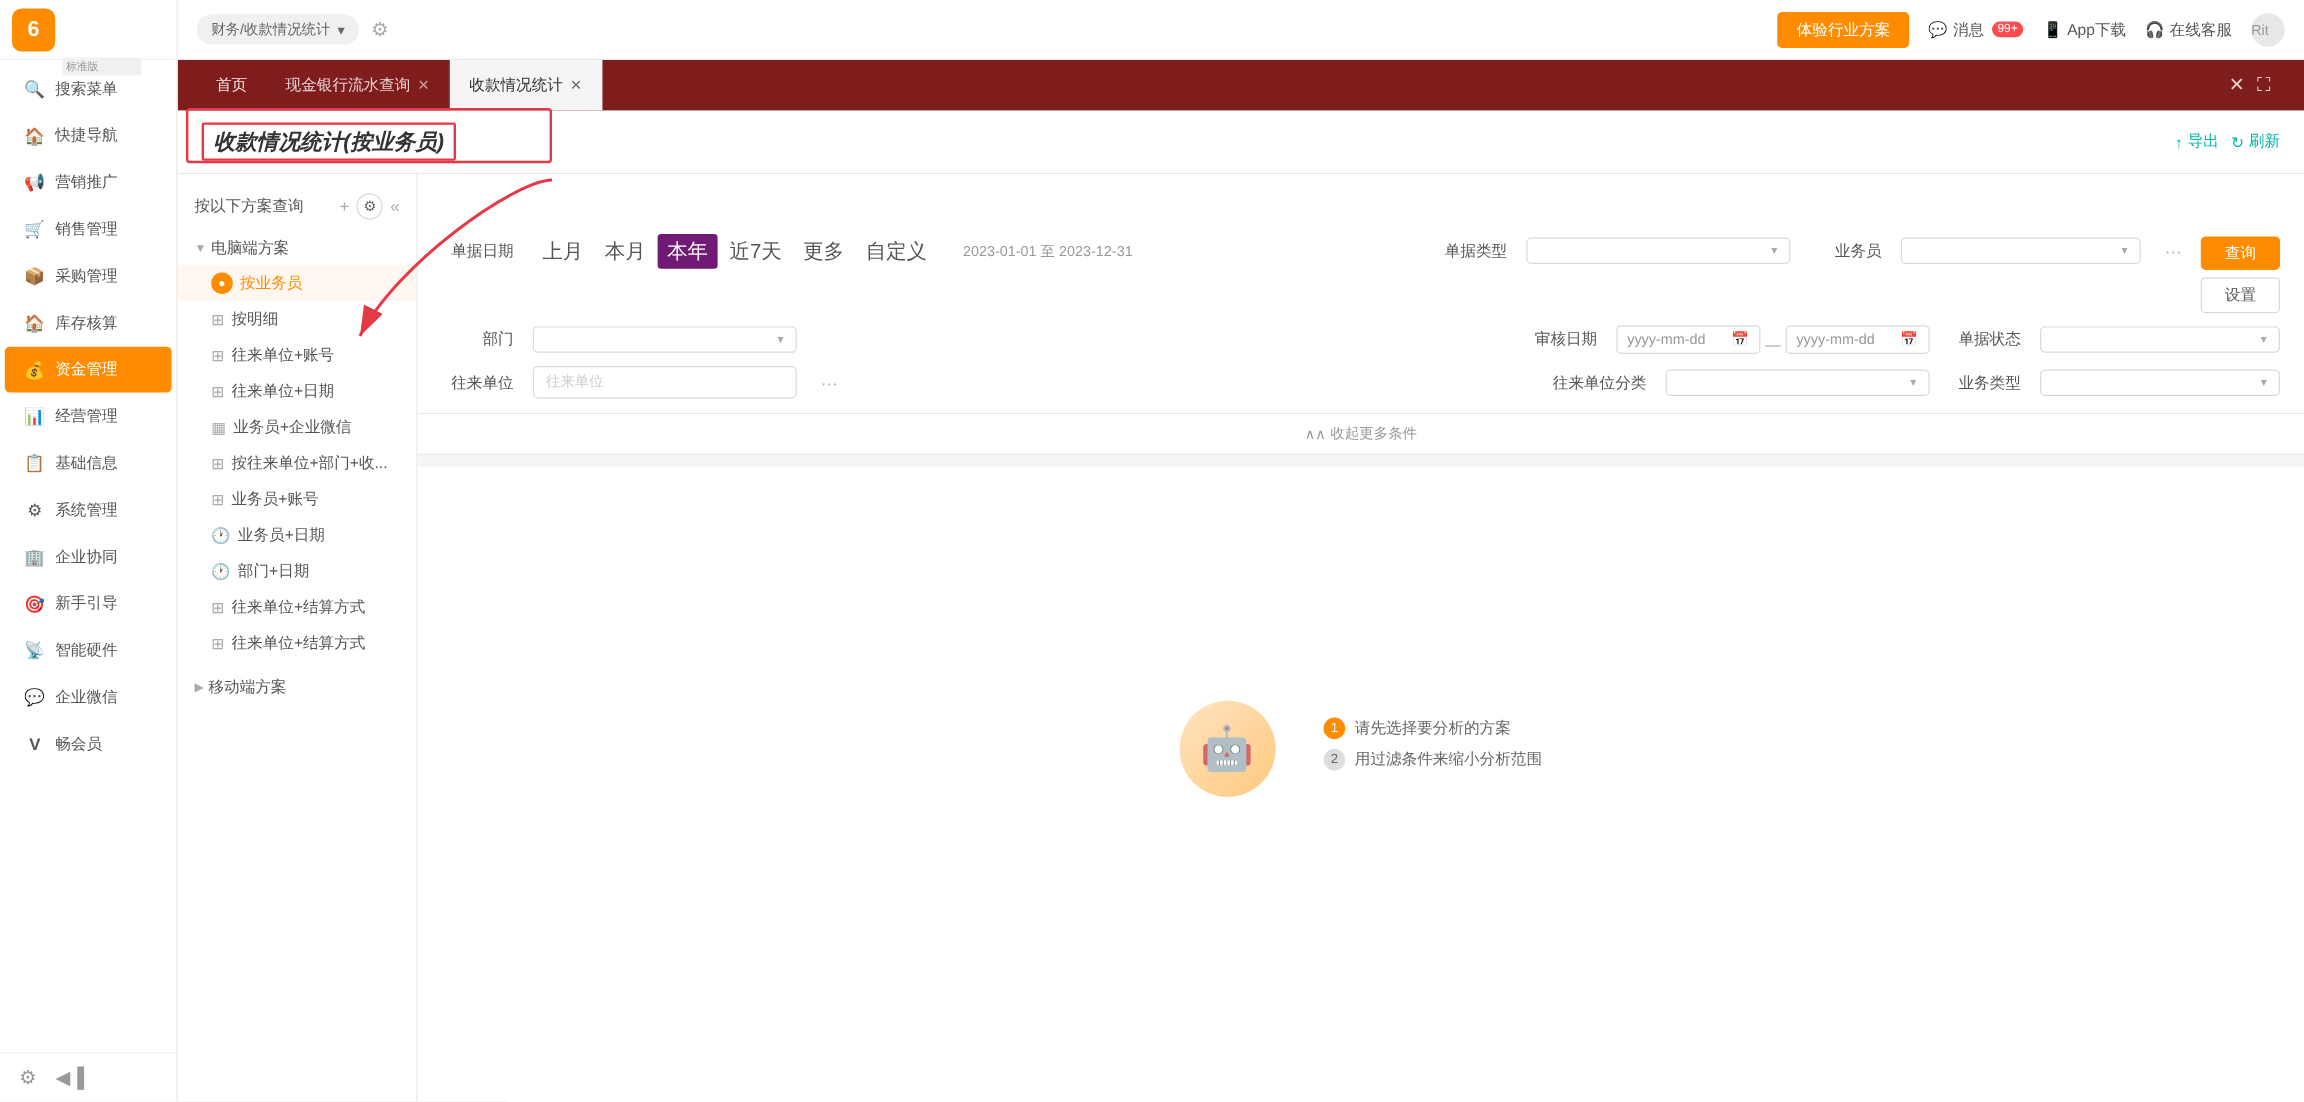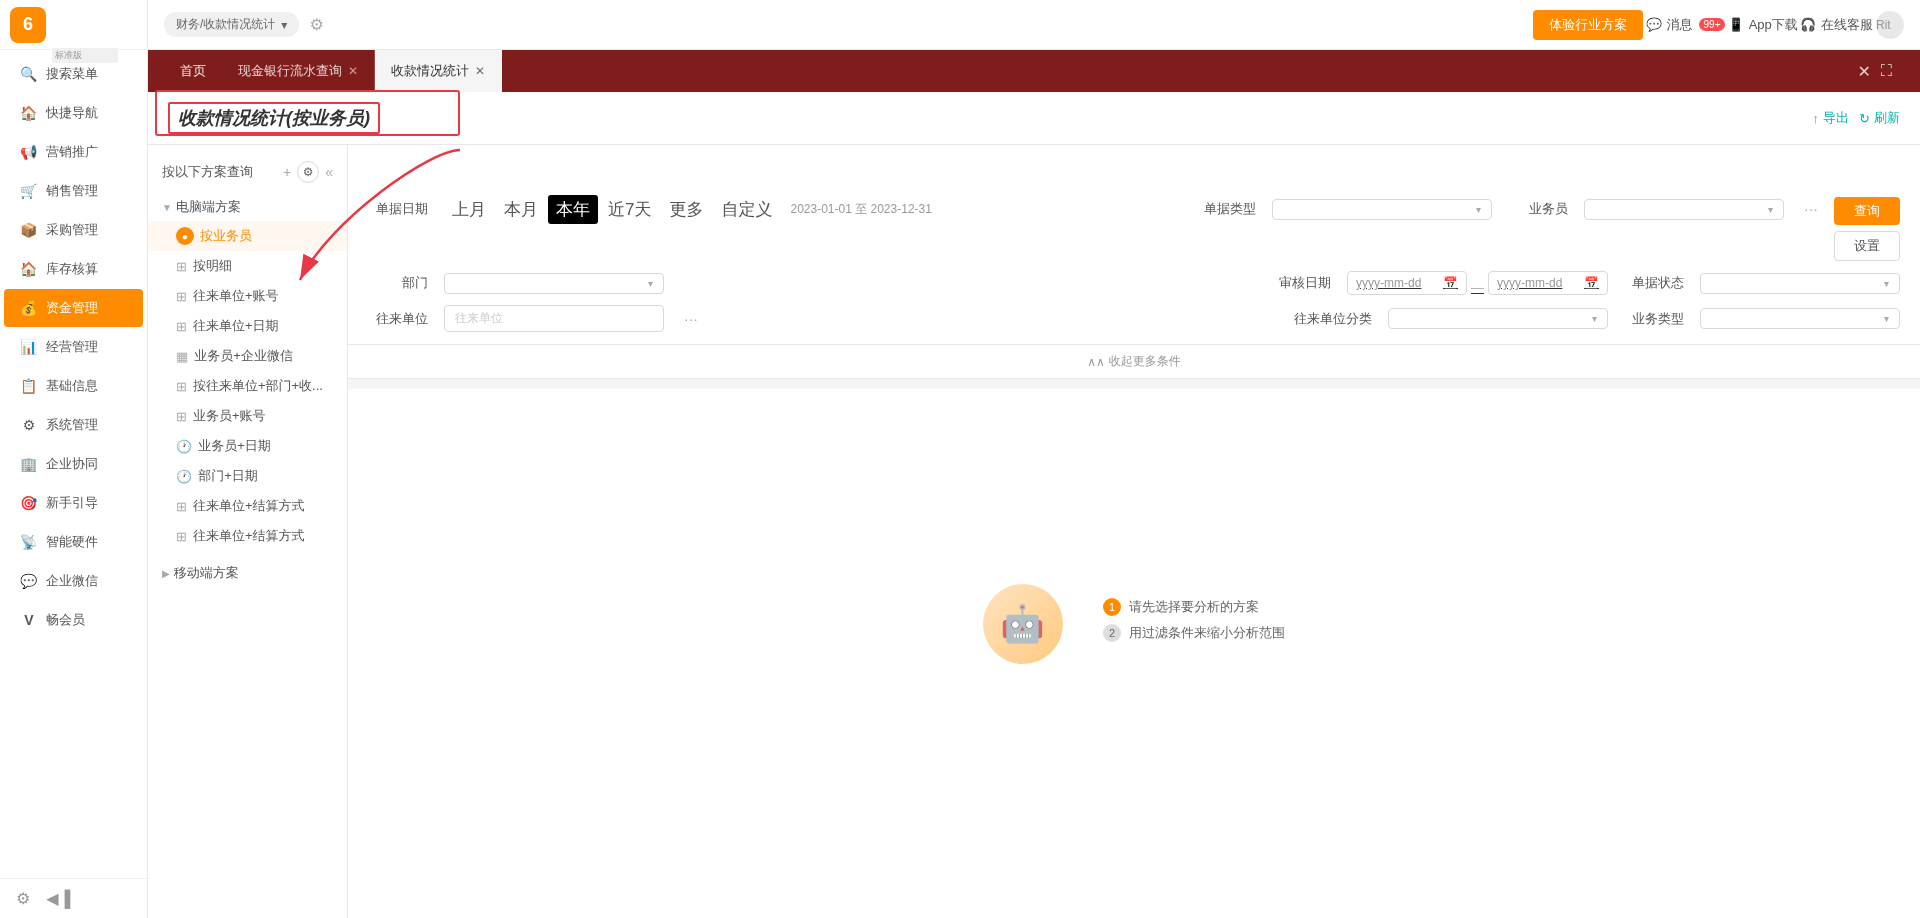--- a/index.html
+++ b/index.html
@@ -45,21 +45,21 @@
     .top-header {
       height: 50px; background: #fff; border-bottom: 1px solid #e8e8e8;
       display: flex; align-items: center; justify-content: space-between;
       padding: 0 16px;
     }
     .top-left { display: flex; align-items: center; gap: 10px; }
     .breadcrumb-area {
       background: #f0f0f0; border-radius: 12px; padding: 4px 12px;
       font-size: 12px; color: #666; display: flex; align-items: center; gap: 6px;
     }
-    .top-right { display: flex; align-items: center; gap: 3px; }
+    .top-right { display: flex; align-items: center; gap: 16px; }
     .top-icon-btn { display: flex; align-items: center; gap: 4px; color: #555; cursor: pointer; font-size: 13px; }
     .msg-badge {
       background: #ff4d4f; color: white; border-radius: 10px;
       font-size: 10px; padding: 1px 5px; margin-left: 2px;
     }
     .trial-btn {
       background: #ff8c00; color: white; border: none; border-radius: 4px;
       padding: 6px 16px; cursor: pointer; font-size: 13px;
     }
     .user-avatar {
@@ -159,31 +159,31 @@
     .filter-label { color: #555; font-size: 13px; min-width: 60px; text-align: right; }
     .filter-control {
       display: flex; align-items: center; gap: 6px;
     }
     .date-tabs { display: flex; align-items: center; gap: 2px; }
     .date-tab {
       padding: 3px 8px; font-size: 17px; cursor: pointer; color: #555;
       border-radius: 2px;
     }
     .date-tab.active {
-      background: #000000; color: white; border-radius: 3px;
-    }
-    .date-range { font-size: 12px; color: #999; margin-left: 4px; }
+      background: #701a75; color: white; border-radius: 3px;
+    }
+    .date-range { font-size: 12px; color: #999; margin-left: 16px; }
     .filter-select {
       border: 1px solid #d9d9d9; border-radius: 4px; padding: 4px 10px;
       font-size: 12px; color: #555; background: #fff; min-width: 180px;
       display: flex; align-items: center; justify-content: space-between; cursor: pointer;
     }
     .filter-select .arrow { color: #aaa; font-size: 10px; }
     .date-input-group {
-      display: flex; align-items: flex-end; gap: 4px; text-decoration: underline;
+      display: flex; align-items: flex-end; gap: 4px;
     }
     .date-input {
       border: 1px solid #d9d9d9; border-radius: 4px; padding: 4px 8px;
       font-size: 12px; color: #999; width: 120px; display: flex; align-items: center;
       justify-content: space-between; background: #fff;
     }
     .date-sep { color: #aaa; }
     .dots-btn { color: #aaa; cursor: pointer; font-size: 14px; margin-left: 4px; }
 
     

